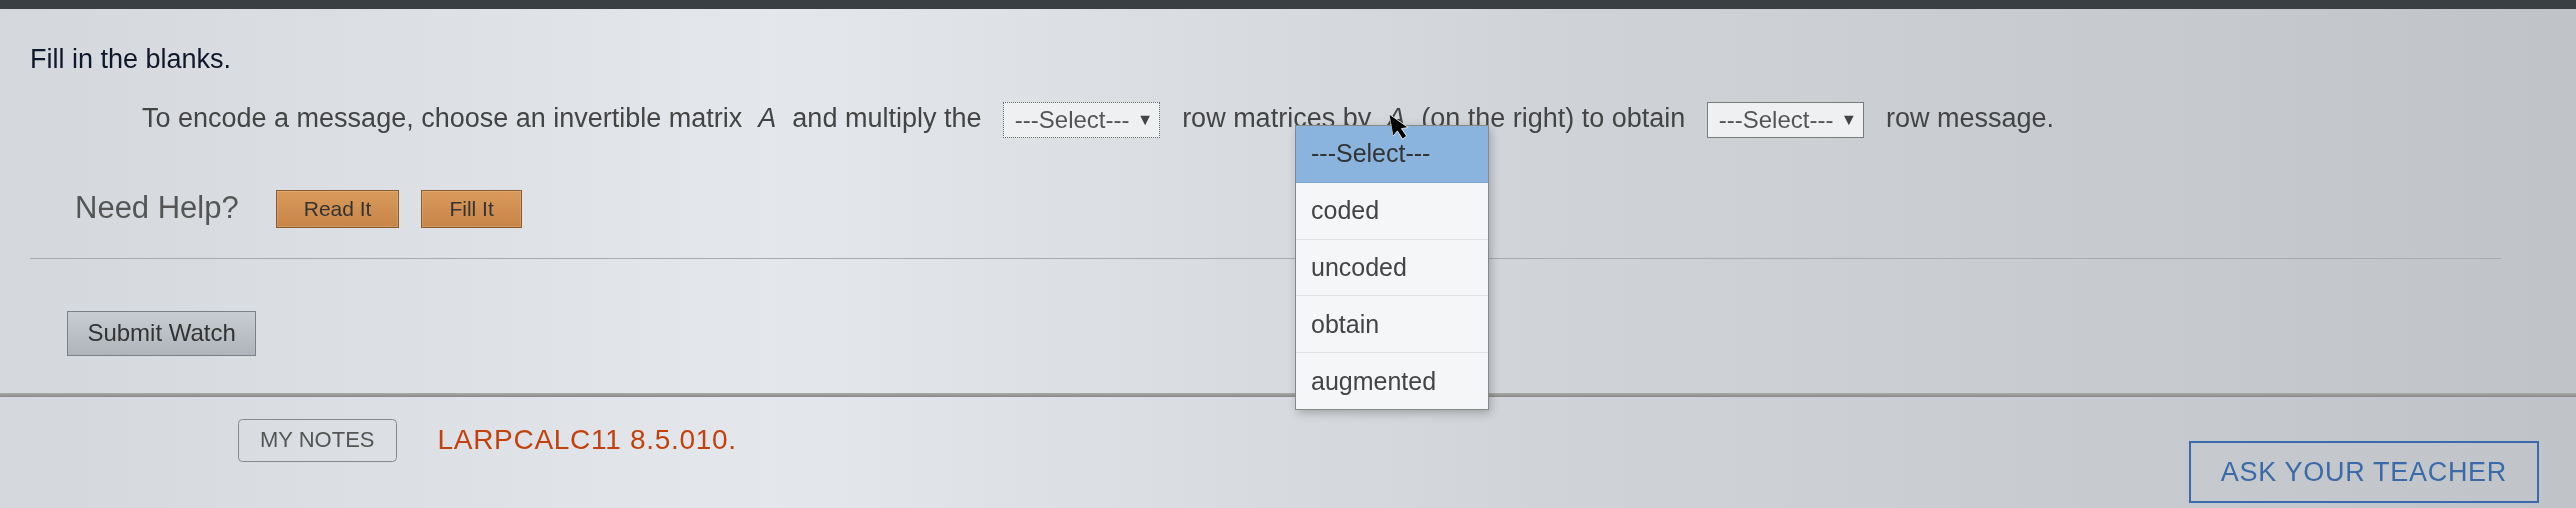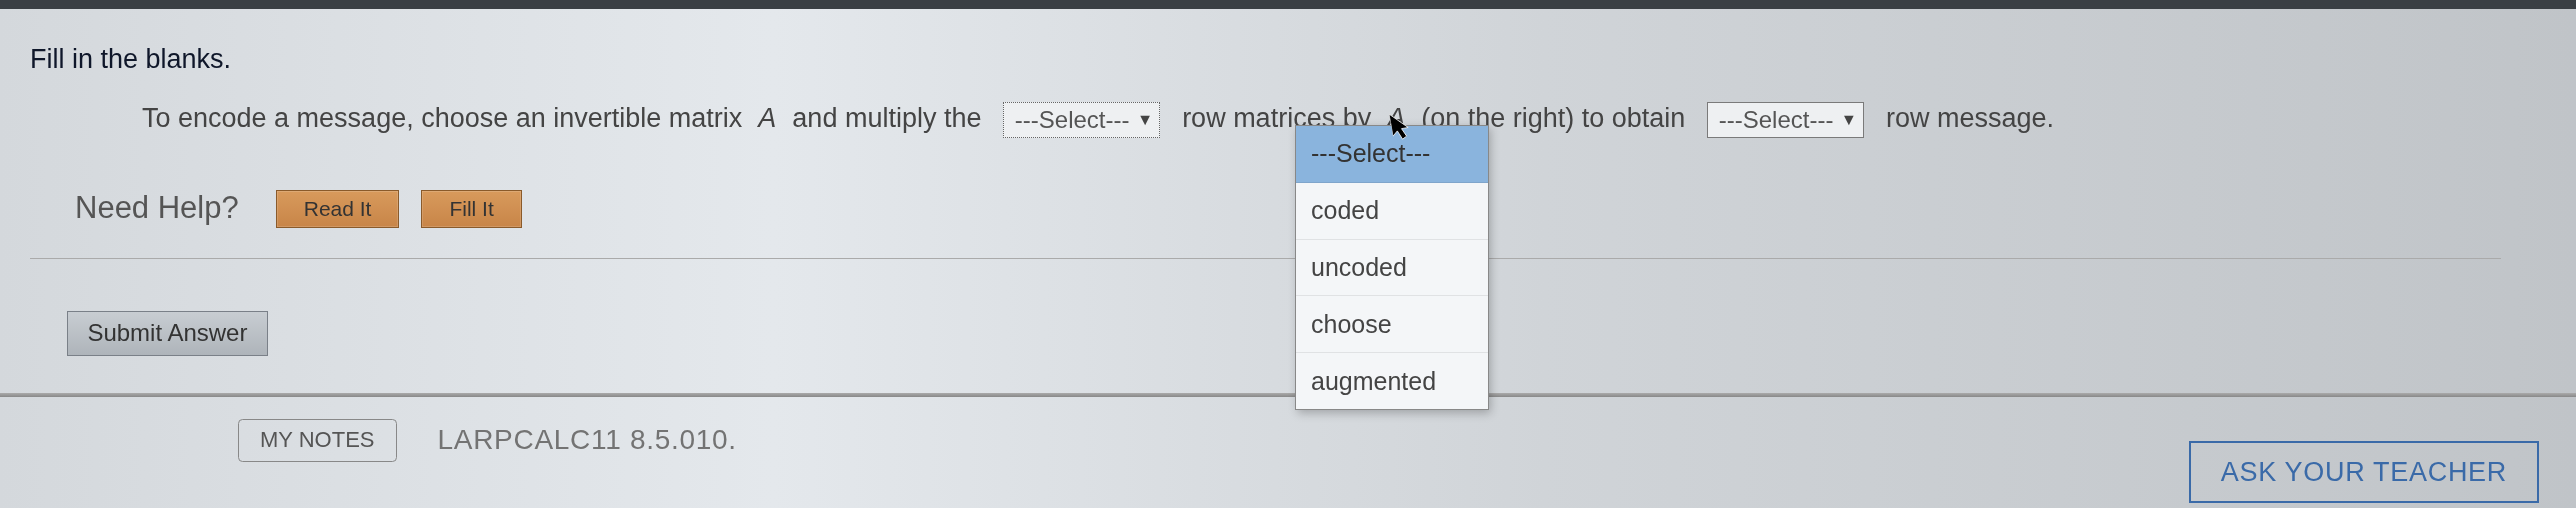--- a/index.html
+++ b/index.html
@@ -130,21 +130,21 @@
       color:#3a6aa8;
       font-size:27px;
       font-weight:500;
       padding:13.4px 30px;
       background:transparent;
       cursor:pointer;
       letter-spacing:0.7px;
     }
     .book-code {
       font-size:28px;
-      color:#737373;
+      color:#c2410c;
       letter-spacing:0.7px;
     }
     
     .dropdown {
       position:absolute;
       top:125px;
       left:1295px;
       width:194px;
       background:#f4f6f8;
       border:0.7px solid #888;
@@ -204,39 +204,39 @@
     <span> row message.</span>
   </div>
 
   <div class="help-row">
     <span class="help-label">Need Help?</span>
     <button class="help-btn">Read It</button>
     <button class="help-btn">Fill It</button>
   </div>
 
   <div class="submit-row">
-    <button class="submit-btn">Submit Answer</button>
+    <button class="submit-btn">Submit Watch</button>
   </div>
 
 </div>
 
 <div class="divider-thick"></div>
 
 <div class="bottom-row">
   <button class="bottom-box">MY NOTES</button>
   <span class="book-code">LARPCALC11 8.5.010.</span>
 </div>
 
 <button class="ask-teacher">ASK YOUR TEACHER</button>
 
 <div class="dropdown">
   <div class="opt selected">---Select---</div>
   <div class="opt">coded</div>
   <div class="opt">uncoded</div>
-  <div class="opt">choose</div>
+  <div class="opt">obtain</div>
   <div class="opt">augmented</div>
 </div>
 
 <div class="cursor-pointer">
   <svg width="21" height="30" viewBox="0 0 28 40">
     <polygon points="0,0 0,30 7,24 12,36 18,33 13,22 22,22" fill="#000" stroke="#fff" stroke-width="1"></polygon>
   </svg>
 </div>
 
 

